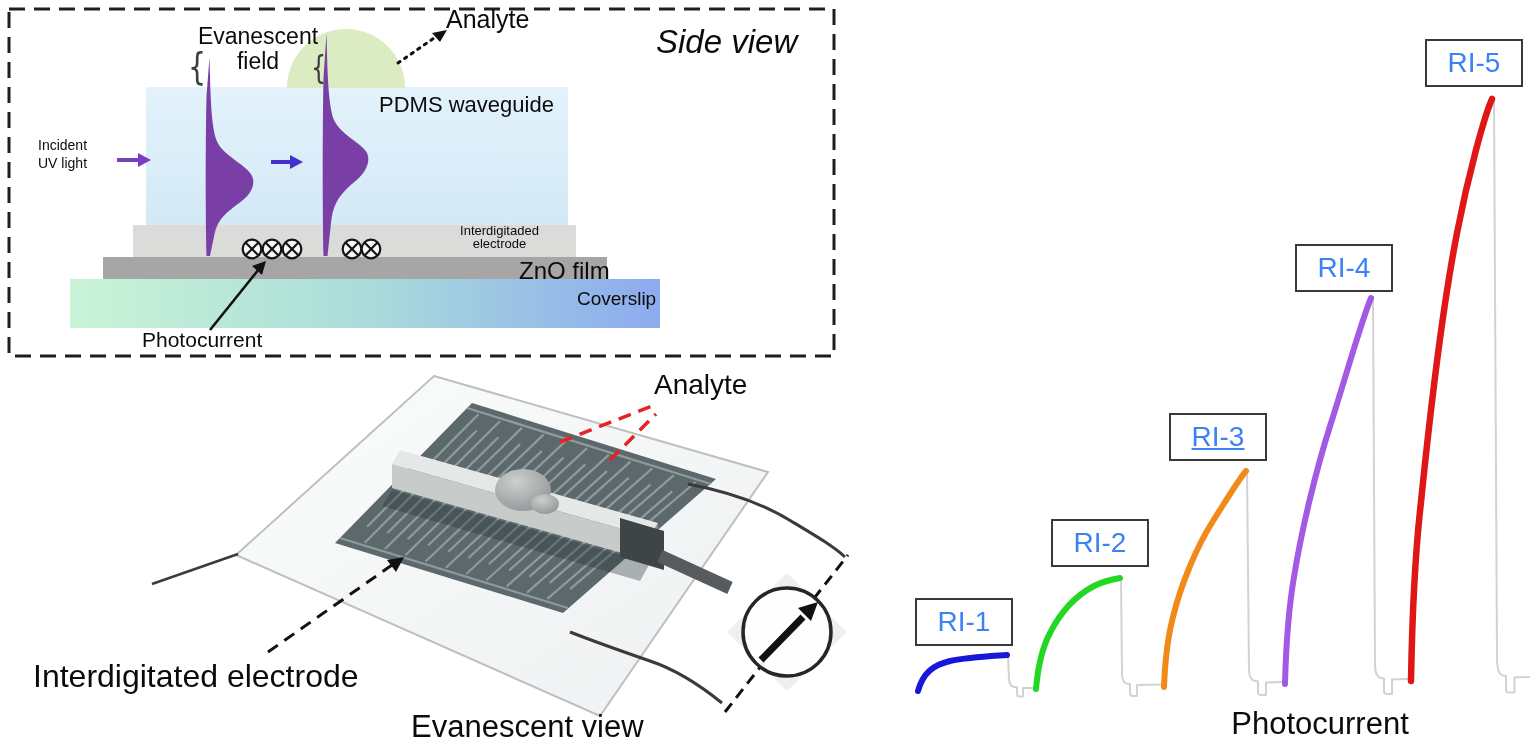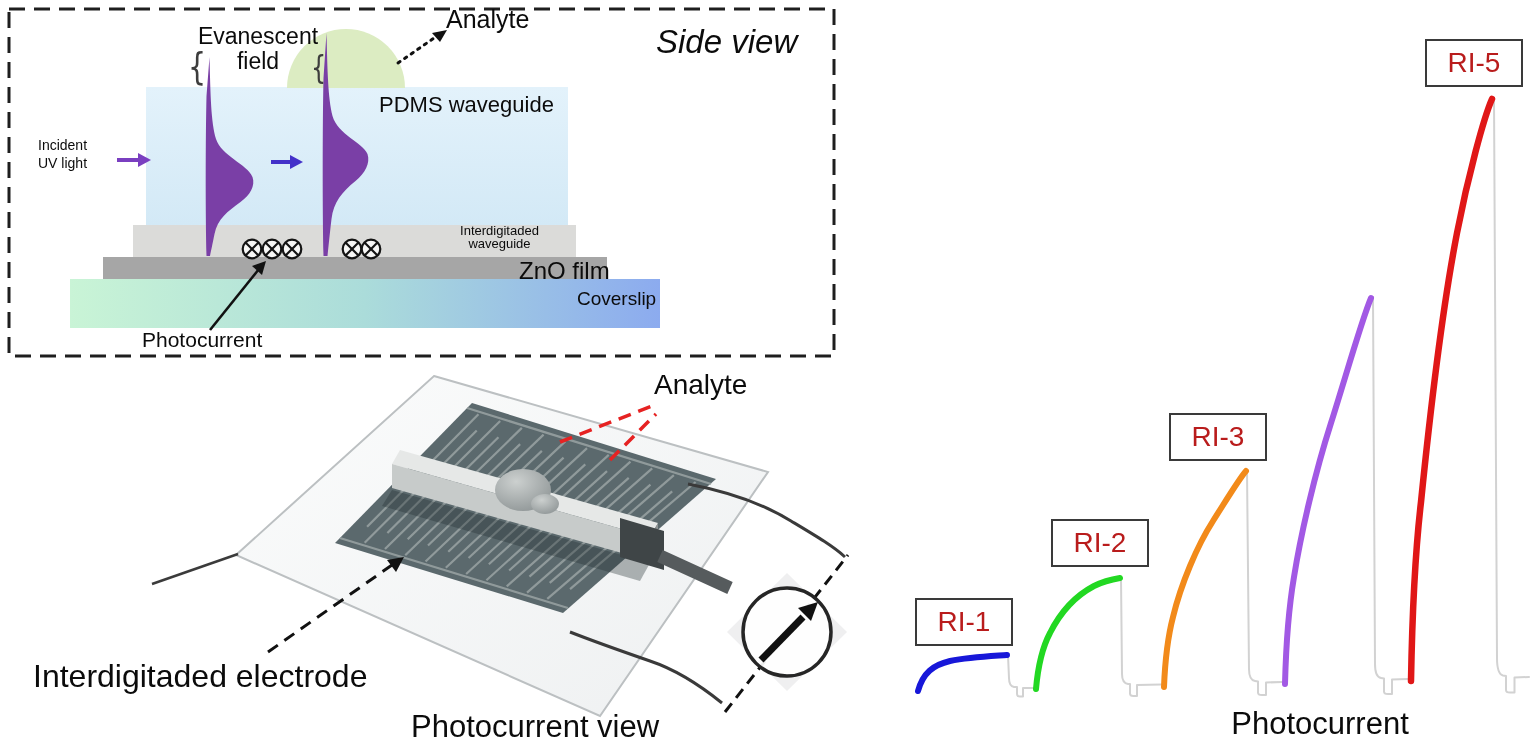--- a/index.html
+++ b/index.html
@@ -3,21 +3,21 @@
 <meta charset="utf-8">
 <style>
   html,body{margin:0;padding:0;background:#fff;}
   #stage{position:relative;width:1536px;height:753px;background:#ffffff;overflow:hidden;
          font-family:"Liberation Sans",sans-serif;}
   #art{position:absolute;left:0;top:0;}
   .lbl{position:absolute;color:#0b0b0b;white-space:nowrap;line-height:1.08;}
   .ctr{text-align:center;}
   .ri-box{position:absolute;width:94px;height:44px;border:2.5px solid #3a3a3a;background:#fff;
           display:flex;align-items:center;justify-content:center;
-          font-size:28px;color:#b91c1c;}
+          font-size:28px;color:#3b82f6;}
   .brace{position:absolute;color:#3d3d3d;font-family:"DejaVu Sans",sans-serif;font-weight:400;
          transform:scaleX(.75);transform-origin:left top;}
 </style>
 </head>
 <body>
 
 <div id="stage">
 
 <svg id="art" width="1536" height="753" viewBox="0 0 1536 753">
   <defs>
@@ -201,43 +201,46 @@
 
 <div class="lbl" style="left:379px;top:93px;font-size:22px;">PDMS waveguide</div>
 
 <div class="lbl" style="left:38px;top:136px;font-size:14px;line-height:1.3;">
   <div>Incident</div>
   <div>UV light</div>
 </div>
 
 <div class="lbl ctr" style="left:437px;top:224px;width:125px;font-size:13px;line-height:1.0;">
   <div>Interdigitaded</div>
-  <div>waveguide</div>
+  <div>electrode</div>
 </div>
 
 <div class="lbl" style="left:519px;top:258px;font-size:24px;">ZnO film</div>
 
 <div class="lbl" style="left:577px;top:289px;font-size:19px;">Coverslip</div>
 
 <div class="lbl" style="left:142px;top:329px;font-size:21px;">Photocurrent</div>
 
 <div class="lbl" style="left:654px;top:370px;font-size:28px;">Analyte</div>
 
-<div class="lbl" style="left:33px;top:659px;font-size:32px;">Interdigitaded electrode</div>
-
-<div class="lbl" style="left:411px;top:710px;font-size:31px;">Photocurrent view</div>
+<div class="lbl" style="left:33px;top:659px;font-size:32px;">Interdigitated electrode</div>
+
+<div class="lbl" style="left:411px;top:710px;font-size:31px;">Evanescent view</div>
 
 <div class="lbl ctr" style="left:1180px;top:707px;width:280px;font-size:31px;">Photocurrent</div>
 
 <div class="ri-box" style="left:915px;top:598px;">
   <span>RI-1</span>
     </div>
 <div class="ri-box" style="left:1051px;top:519px;">
   <span>RI-2</span>
     </div>
-<div class="ri-box" style="left:1169px;top:413px;">
+<div class="ri-box" style="left:1169px;top:413px;text-decoration:underline;">
   <span>RI-3</span>
+    </div>
+<div class="ri-box" style="left:1295px;top:244px;">
+  <span>RI-4</span>
     </div>
 <div class="ri-box" style="left:1425px;top:39px;">
   <span>RI-5</span>
     </div>
 
 </div>
 
 </body></html>

